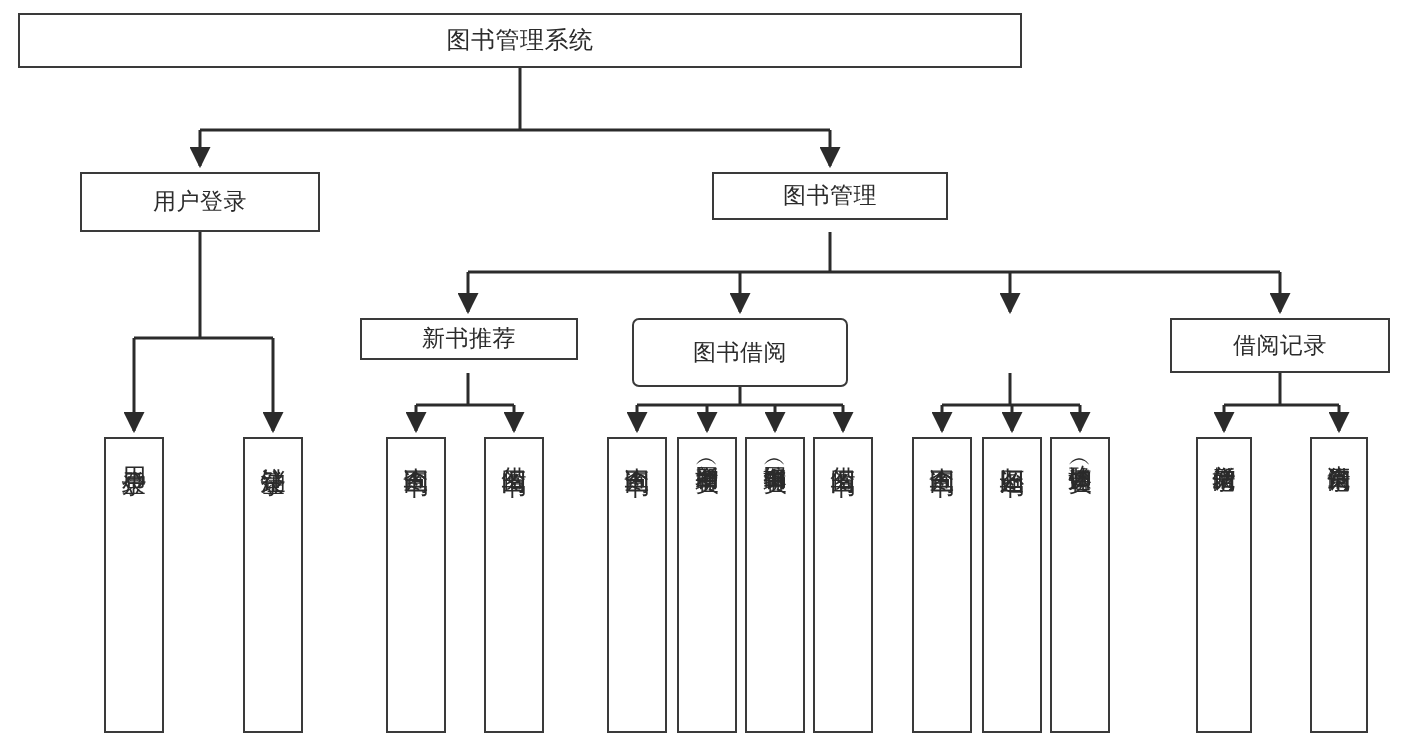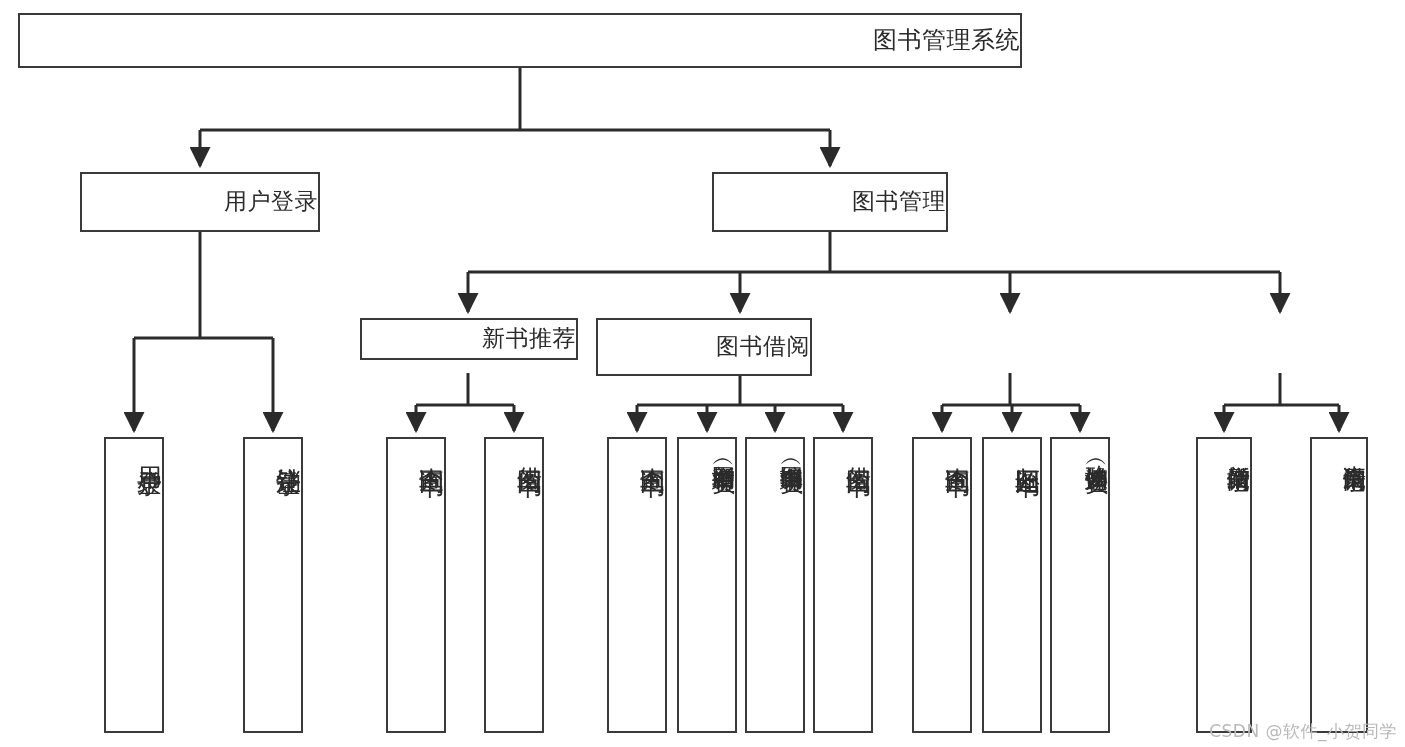--- a/index.html
+++ b/index.html
@@ -27,21 +27,21 @@
     height: 747px;
     pointer-events: none;
   }
   .node {
     position: absolute;
     box-sizing: border-box;
     background: #ffffff;
     border: 2.5px solid #3a3a3a;
     display: flex;
     align-items: center;
-    justify-content: flex-end;
+    justify-content: center;
     color: #2b2b2b;
     z-index: 2;
   }
   .node-label {
     display: block;
     line-height: 1.12;
     letter-spacing: 0.5px;
     white-space: nowrap;
   }
   
@@ -135,33 +135,36 @@
   </svg>
 
   <div class="node h root" style="left:18px; top:13px; width:1004px; height:55px;">
     <span class="node-label">图书管理系统</span>
   </div>
 
   <div class="node h" style="left:80px; top:172px; width:240px; height:60px;">
     <span class="node-label">用户登录</span>
   </div>
 
-  <div class="node h" style="left:712px; top:172px; width:236px; height:60px;">
+  <div class="node h" style="left:712px; top:172px; width:236px; height:48px;">
     <span class="node-label">图书管理</span>
   </div>
 
   <div class="node h" style="left:360px; top:318px; width:218px; height:42px;">
     <span class="node-label">新书推荐</span>
   </div>
 
-  <div class="node h" style="left:596px; top:318px; width:216px; height:58px;">
+  <div class="node h" style="left:632px; top:318px; width:216px; height:69px;border-radius:7px;">
     <span class="node-label">图书借阅</span>
   </div>
 
 
+  <div class="node h" style="left:1170px; top:318px; width:220px; height:55px;">
+    <span class="node-label">借阅记录</span>
+  </div>
 
   <div class="node v" style="left:104px; top:437px; width:60px; height:296px;">
     <span class="node-label">用户登录</span>
   </div>
 
   <div class="node v" style="left:243px; top:437px; width:60px; height:296px;">
     <span class="node-label">注销登录</span>
   </div>
 
   <div class="node v" style="left:386px; top:437px; width:60px; height:296px;">
@@ -201,15 +204,14 @@
   </div>
 
   <div class="node v tight" style="left:1196px; top:437px; width:56px; height:296px;">
     <span class="node-label">新增借阅记录</span>
   </div>
 
   <div class="node v tight" style="left:1310px; top:437px; width:58px; height:296px;">
     <span class="node-label">查询借阅记录</span>
   </div>
 
-  <div id="watermark">CSDN @软件_小贺同学</div>
 
 </div>
 
 </body></html>

